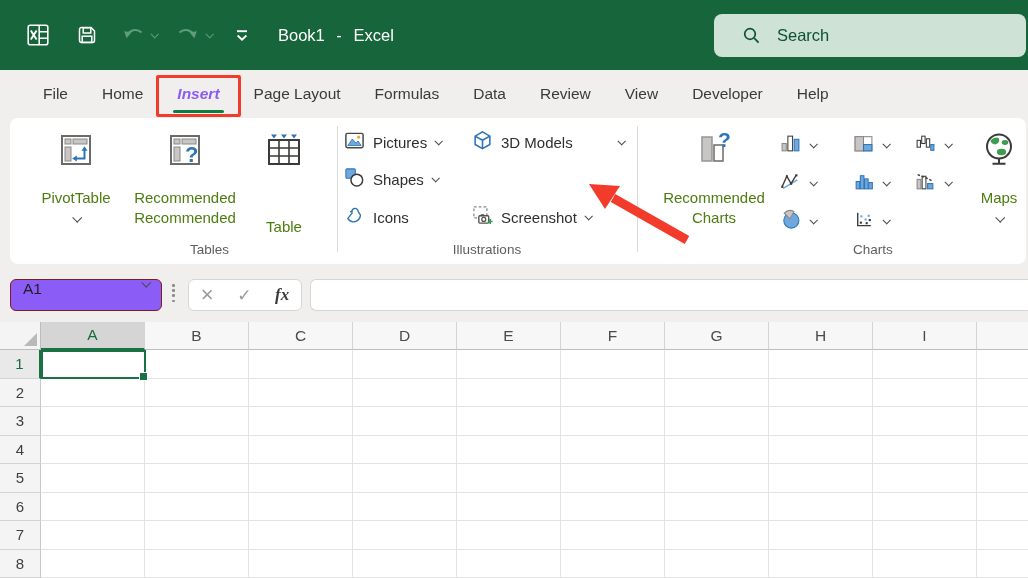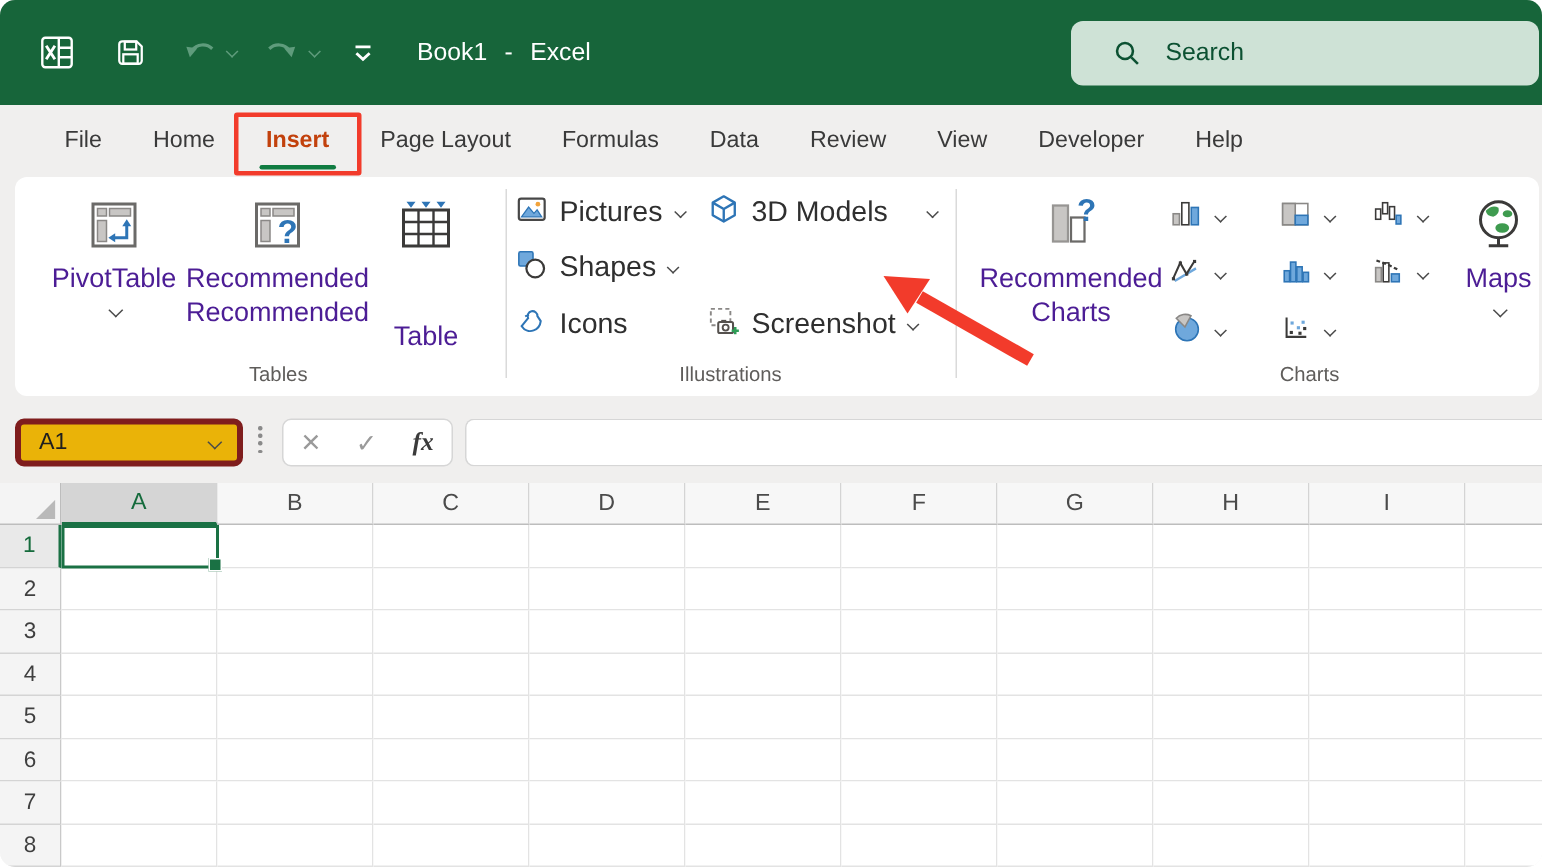--- a/index.html
+++ b/index.html
@@ -1,60 +1,60 @@
 <!DOCTYPE html>
 <html style="--titlebar_green: #17653A; --search_pill: #CEE2D6; --search_text: #0C5132; --chrome_gray: #F0EFEE; --accent_green: #107C41; --selection_green: #1A7144; --annotation_red: #F23B2B; --accent_blue: #2E75B6;"><head>
 <meta charset="utf-8">
 <style>
   html,body{margin:0;padding:0;background:#fff;}
   .screen{position:relative;width:1028px;height:578px;overflow:hidden;
-    font-family:"Liberation Sans",sans-serif;background:var(--chrome_gray,#F0EFEE);border-radius:10px;}
+    font-family:"Liberation Sans",sans-serif;background:var(--chrome_gray,#F0EFEE);}
 
   
   .titlebar{position:absolute;left:0;top:0;width:1028px;height:70px;
     background:var(--titlebar_green,#17653A);display:flex;align-items:center;padding-left:26px;box-sizing:border-box;}
   .tb-ic{display:inline-flex;align-items:center;justify-content:center;flex:0 0 auto;}
   .tb-group{display:inline-flex;align-items:center;gap:5px;}
   .win-title{color:#fff;font-size:16.5px;word-spacing:7px;margin-left:26px;white-space:nowrap;}
   .search-pill{position:absolute;top:14px;right:2px;width:312px;height:43px;border-radius:8px;
     background:var(--search_pill,#CEE2D6);display:flex;align-items:center;padding-left:28px;box-sizing:border-box;gap:16px;}
   .search-pill span{color:var(--search_text,#0C5132);font-size:16.5px;}
 
   
   .chev{display:inline-block;width:6px;height:6px;border-right:1.7px solid #4a4a4a;border-bottom:1.7px solid #4a4a4a;transform:rotate(45deg) translateY(-1px);}
   .chev.dim{border-color:#5f9c7c;}
   .chev.small{width:5px;height:5px;}
 
   
   .tabrow{position:absolute;left:0;top:70px;width:1028px;height:48px;background:var(--chrome_gray,#F0EFEE);
     display:flex;align-items:stretch;padding-left:26px;box-sizing:border-box;}
   .tab{position:relative;display:flex;align-items:center;padding:14px 17px;font-size:15.5px;color:#3a3a3a;cursor:default;white-space:nowrap;}
-  .tab.selected{font-weight:bold;color:#c2410c;}
+  .tab.selected{font-weight:bold;color:#8b5cf6;font-style:italic;}
   .tab-underline{position:absolute;left:13px;right:13px;bottom:5px;height:3.5px;border-radius:2px;background:var(--accent_green,#107C41);}
   .red-box{position:absolute;left:-4px;right:-4px;top:5px;bottom:1px;border:3px solid var(--annotation_red,#F23B2B);border-radius:2px;pointer-events:none;}
 
   
   .ribbon-panel{position:absolute;left:10px;top:118px;width:1016px;height:146px;background:#fff;border-radius:8px;}
   .rib-sep{position:absolute;top:8px;height:126px;width:1px;background:#DADADA;}
   .grp-label{position:absolute;bottom:7px;text-align:center;font-size:13.5px;color:#5F5D5B;}
 
   .bigbtn{position:absolute;top:6px;height:112px;display:flex;flex-direction:column;align-items:center;text-align:center;cursor:default;}
   .bigbtn .bicon{height:44px;display:flex;align-items:center;justify-content:center;margin-top:4px;}
-  .bigbtn .blabel{font-size:18px;color:#4c1d95;line-height:1.3;margin-top:2px;white-space:nowrap;}
+  .bigbtn .blabel{font-size:15px;color:#4d7c0f;line-height:1.3;margin-top:16px;white-space:nowrap;}
   .bigbtn .bchev{margin-top:7px;}
 
   .medbtn{position:absolute;height:28px;display:flex;align-items:center;gap:8px;cursor:default;}
-  .medbtn .mlabel{font-size:19px;color:#2f2f2f;white-space:nowrap;}
+  .medbtn .mlabel{font-size:15px;color:#2f2f2f;white-space:nowrap;}
 
   .minibtn{position:absolute;height:30px;display:flex;align-items:center;gap:9px;cursor:default;}
 
   
   .formularow{position:absolute;left:0;top:272px;width:1028px;height:50px;background:var(--chrome_gray,#F0EFEE);}
-  .namebox{position:absolute;left:10px;top:7px;width:152px;height:32px;background:#eab308;border:4px solid #7f1d1d;border-radius:6px;
-    display:flex;align-items:center;box-sizing:border-box;padding:0 12px;}
+  .namebox{position:absolute;left:10px;top:7px;width:152px;height:32px;background:#8b5cf6;border:1px solid #7f1d1d;border-radius:6px;
+    display:flex;box-sizing:border-box;padding:0 12px;}
   .namebox .nval{font-size:15.5px;color:#1f1f1f;flex:1;}
   .dots{position:absolute;left:172px;top:12px;display:flex;flex-direction:column;gap:2.6px;}
   .dots i{width:2.6px;height:2.6px;border-radius:50%;background:#8a8a8a;}
   .fxgroup{position:absolute;left:188px;top:7px;width:114px;height:32px;background:#fff;border:1px solid #D6D6D6;border-radius:6px;
     display:flex;align-items:center;justify-content:space-around;box-sizing:border-box;}
   .fxgroup .g{font-size:17px;color:#9a9a9a;}
   .fx{font-family:"Liberation Serif",serif;font-style:italic;font-weight:600;font-size:17px;color:#3b3b3b;}
   .formulafield{position:absolute;left:310px;top:7px;right:0px;height:32px;background:#fff;border:1px solid #D6D6D6;
     border-right:none;border-radius:6px 0 0 6px;box-sizing:border-box;}
 
@@ -198,21 +198,21 @@
     <div class="bigbtn" style="left:236px;width:76px;justify-content:space-between;">
       <span class="bicon">
         <svg width="40" height="40" viewBox="0 0 40 40">
           <rect x="5" y="10" width="30" height="24" fill="#fff" stroke="#3B3A39" stroke-width="2"></rect>
           <path d="M5 18 H35 M5 26 H35 M15 10 V34 M25 10 V34" stroke="#3B3A39" stroke-width="1.6"></path>
           <path d="M7 4.5 H13 L10 8.5 Z M17 4.5 H23 L20 8.5 Z M27 4.5 H33 L30 8.5 Z" fill="#2E75B6"></path>
         </svg>
       </span>
       <span class="blabel">Table</span>
     </div>
-    <div class="grp-label" style="left:12px;width:327px;">Tables</div>
+    <div class="grp-label" style="left:0;width:327px;padding-left:36px;">Tables</div>
 
     <div class="rib-sep" style="left:327px;"></div>
 
     <div class="medbtn" style="left:334px;top:10px;">
       <span>
         <svg width="21" height="21" viewBox="0 0 20 20">
           <rect x="1.8" y="3.2" width="16.4" height="13.6" rx="1.5" fill="#fff" stroke="#474747" stroke-width="1.4"></rect>
           <path d="M3.5 14.8 L8 8.6 L11.4 12.6 L13.4 10.4 L16.3 14.8 Z" fill="#6FA8DC" stroke="#2E75B6" stroke-width="0.8"></path>
           <circle cx="13.9" cy="6.8" r="1.5" fill="#F2A33C"></circle>
         </svg>

